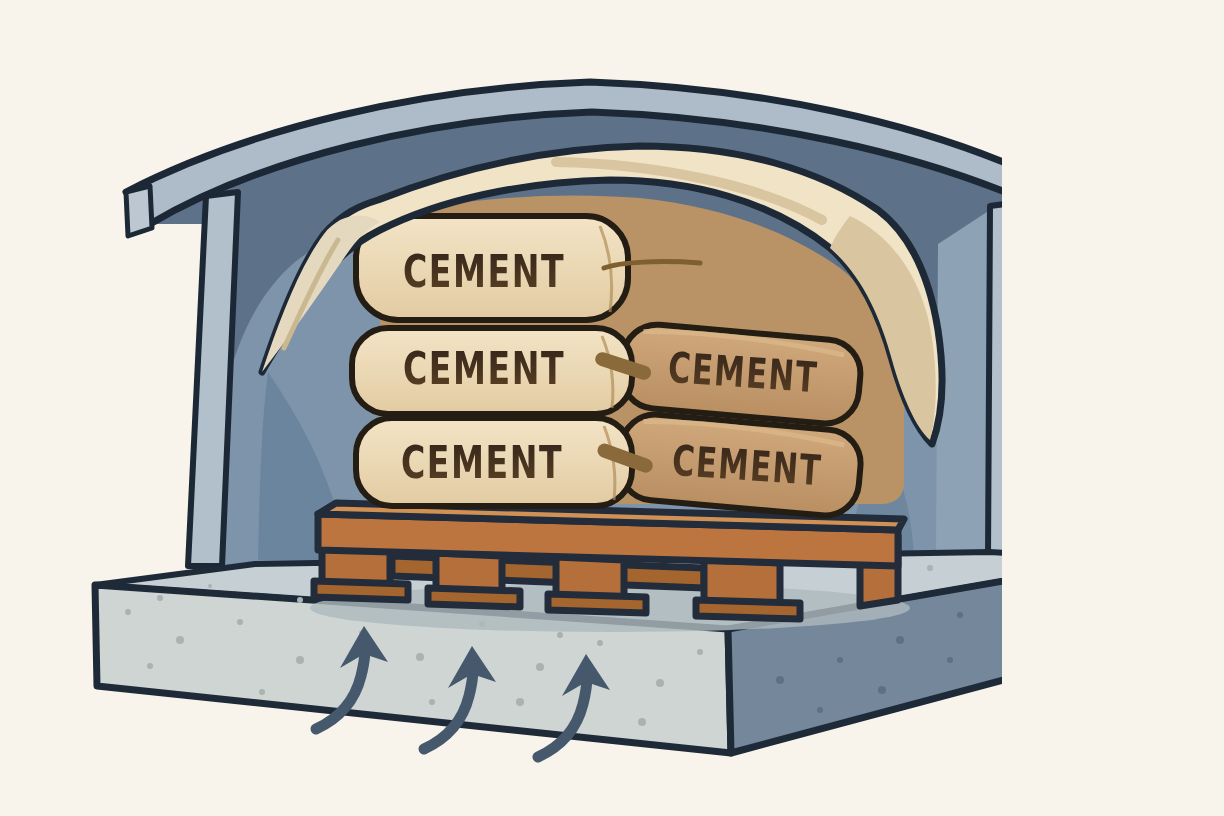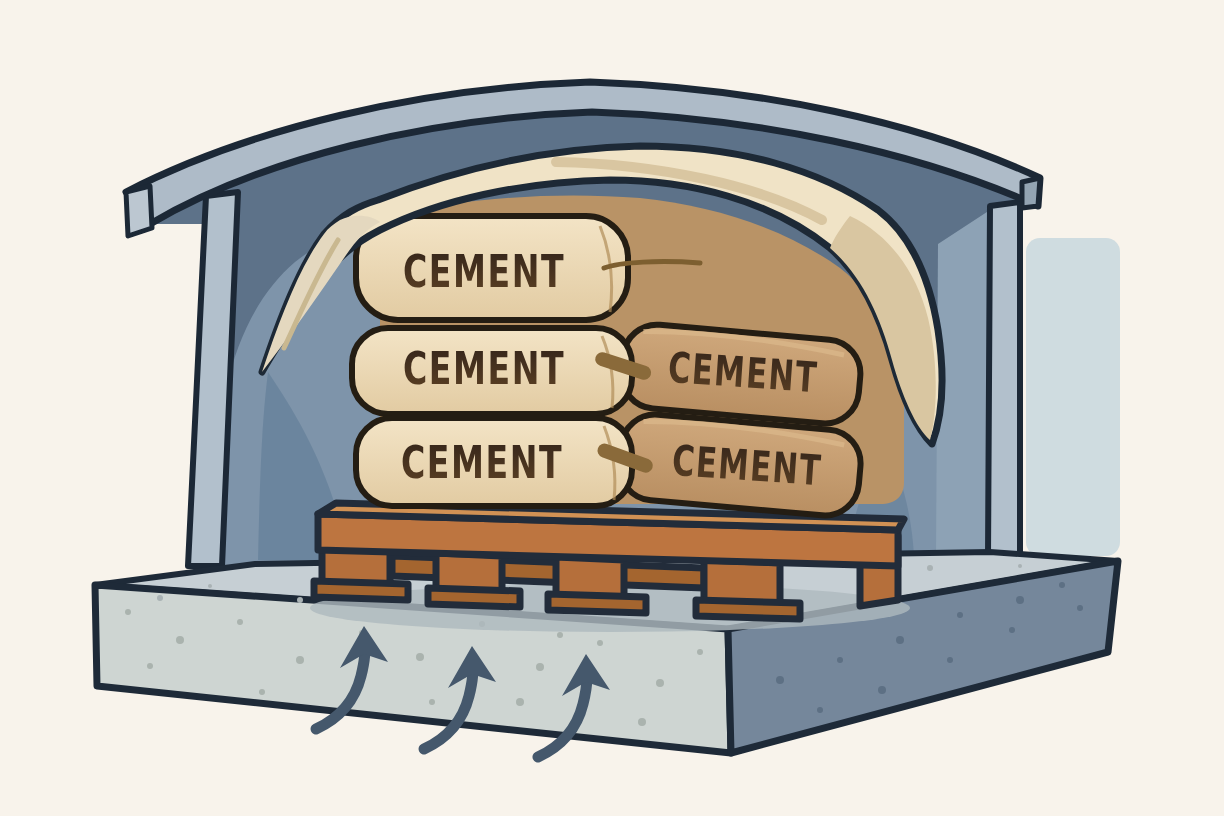--- a/index.html
+++ b/index.html
@@ -1,16 +1,16 @@
 <!DOCTYPE html>
 <html><head>
 <meta charset="utf-8">
 <style>
   html,body{margin:0;padding:0;background:#f8f3eb;}
-  .stage{position:relative;width:1224px;height:816px;overflow:hidden;background:#eab308;}
+  .stage{position:relative;width:1002px;height:816px;overflow:hidden;background:#eab308;}
   svg{display:block;}
   text.bag-label{font-family:"DejaVu Sans","Liberation Sans",sans-serif;font-weight:bold;letter-spacing:2px;}
 </style>
 </head>
 <body>
 
 <div class="stage">
 <svg width="1224" height="816" viewBox="0 0 1224 816">
   <defs>
     <linearGradient id="bagFront" x1="0" y1="0" x2="0" y2="1">

